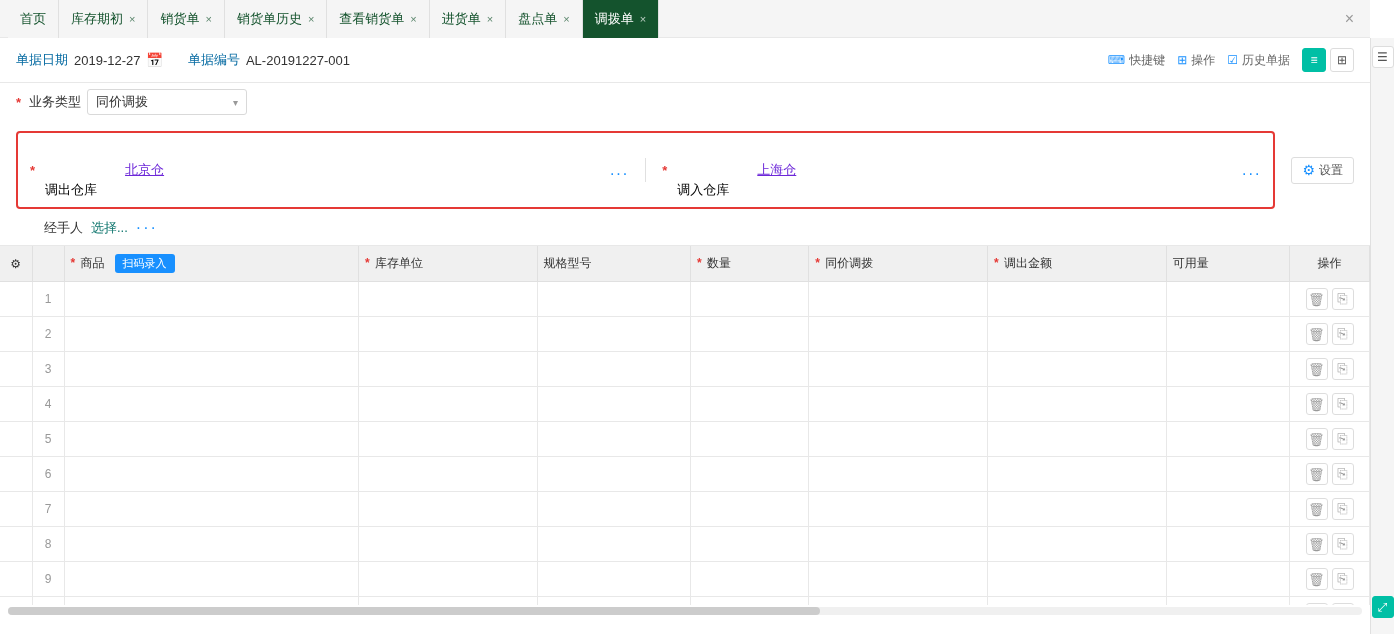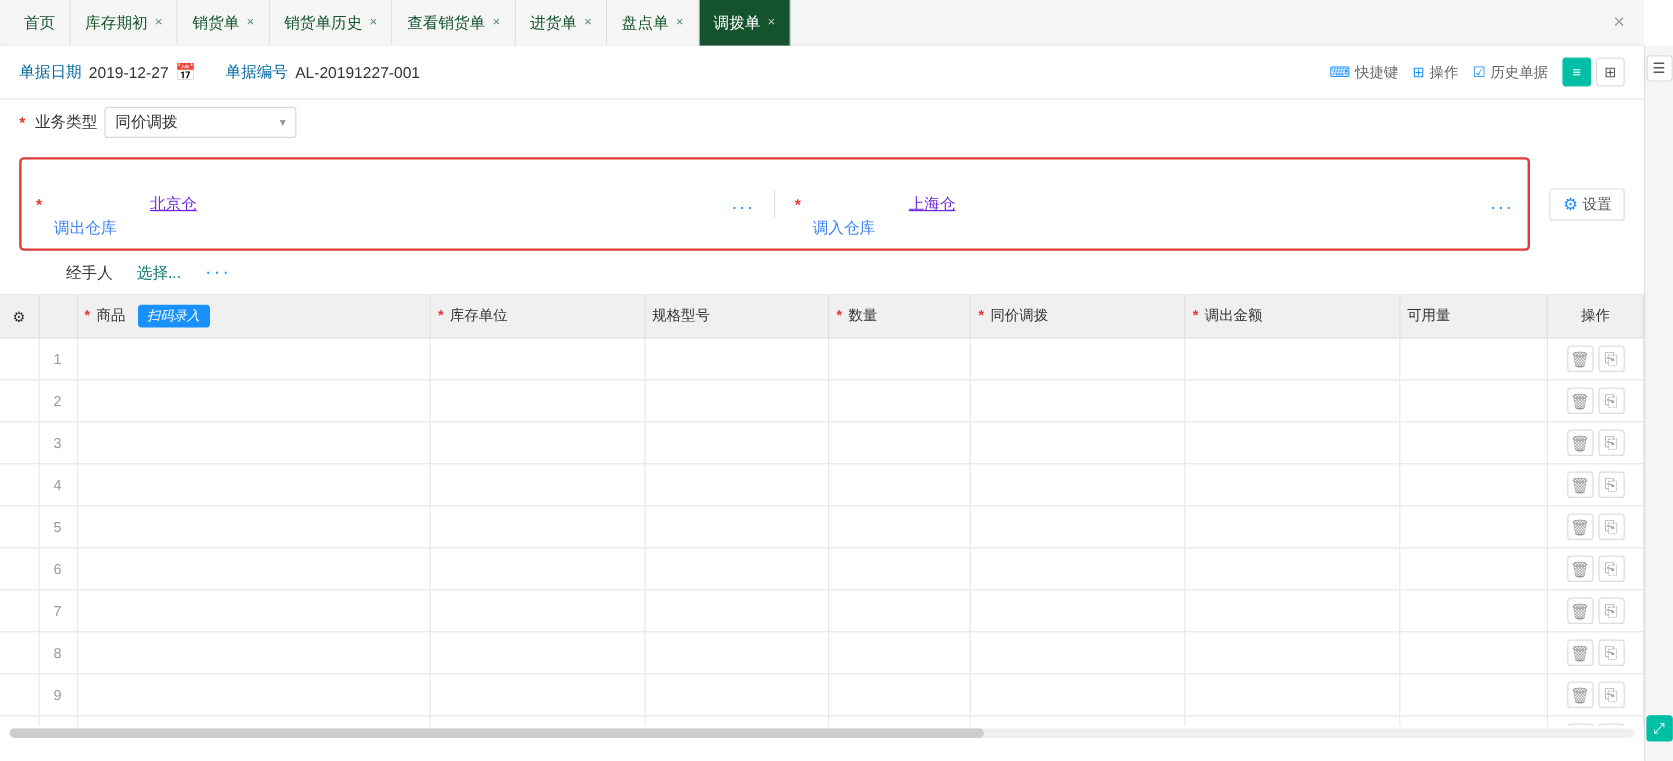--- a/index.html
+++ b/index.html
@@ -51,21 +51,21 @@
     }
     .warehouse-box {
       border: 2px solid #e53935; border-radius: 4px;
       display: flex; align-items: center;
       flex: 1; padding: 8px 12px; gap: 0;
     }
     .warehouse-section {
       display: flex; align-items: center; gap: 8px; flex: 1;
     }
     .warehouse-section .req { color: #e53935; font-weight: bold; margin-right: 2px; }
-    .warehouse-section .wh-label { color: #3b82f6; margin-top: 40px; }
+    .warehouse-section .wh-label { color: #000000; margin-top: 40px; }
     .warehouse-section .wh-value { color: #6d28d9; font-weight: 500; margin-left: 20px; text-decoration: underline; }
     .warehouse-section .more-btn { color: #1890ff; cursor: pointer; margin-left: auto; font-size: 16px; letter-spacing: 2px; }
     .warehouse-divider { width: 1px; height: 24px; background: #e0e0e0; margin: 0 16px; }
     .settings-btn {
       display: flex; align-items: center; gap: 4px; padding: 4px 10px;
       border: 1px solid #ddd; border-radius: 3px; cursor: pointer; background: #fff;
       color: #555; font-size: 12px; white-space: nowrap;
     }
     .settings-btn .gear { color: #1890ff; font-size: 14px; }
 
@@ -76,21 +76,21 @@
     .biz-field {
       display: flex; align-items: center; gap: 6px;
     }
     .req-star { color: #e53935; font-weight: bold; margin-right: 2px; }
     .select-field {
       display: flex; align-items: center; gap: 0; border: 1px solid #d9d9d9;
       border-radius: 3px; padding: 3px 8px; min-width: 160px; cursor: pointer; background: #fff;
     }
     .select-field .arrow { margin-left: auto; color: #999; font-size: 10px; }
     .agent-field {
-      display: flex; align-items: center; gap: 20px; margin-left: 39px;
+      display: flex; align-items: center; gap: 8px; margin-left: 28px;
     }
     .agent-placeholder { color: #0f766e; }
     .agent-more { color: #1890ff; cursor: pointer; font-size: 16px; letter-spacing: 2px; }
 
     
     .table-container { overflow-x: auto; overflow-y: auto; border-top: 1px solid #e8e8e8; }
     table { width: 100%; border-collapse: collapse; }
     thead tr { background: #f0f0f0; }
     thead th {
       padding: 8px 6px; text-align: left; border-right: 1px solid #e0e0e0;
@@ -103,21 +103,21 @@
     }
     .row-num { color: #999; text-align: center; width: 32px; }
     .ops-col { display: flex; align-items: center; gap: 4px; justify-content: center; }
     .op-icon-btn {
       width: 22px; height: 22px; display: flex; align-items: center; justify-content: center;
       border: 1px solid #ddd; border-radius: 3px; cursor: pointer; background: #fff; color: #999; font-size: 13px;
     }
     .req-col { color: #e53935; font-weight: bold; margin-right: 2px; }
     .scan-btn {
       background: #1890ff; color: #fff; border: none; border-radius: 3px;
-      padding: 2px 8px; font-size: 11px; cursor: pointer; white-space: nowrap; font-style: italic;
+      padding: 2px 8px; font-size: 11px; cursor: pointer; white-space: nowrap;
     }
     .gear-col { width: 32px; text-align: center; }
 
     
     .right-sidebar {
       position: fixed; right: 0; top: 38px; width: 24px;
       display: flex; flex-direction: column; align-items: center; gap: 4px; padding: 8px 0;
       background: #f5f5f5; border-left: 1px solid #e0e0e0; height: calc(100% - 38px);
     }
     .sidebar-icon {

